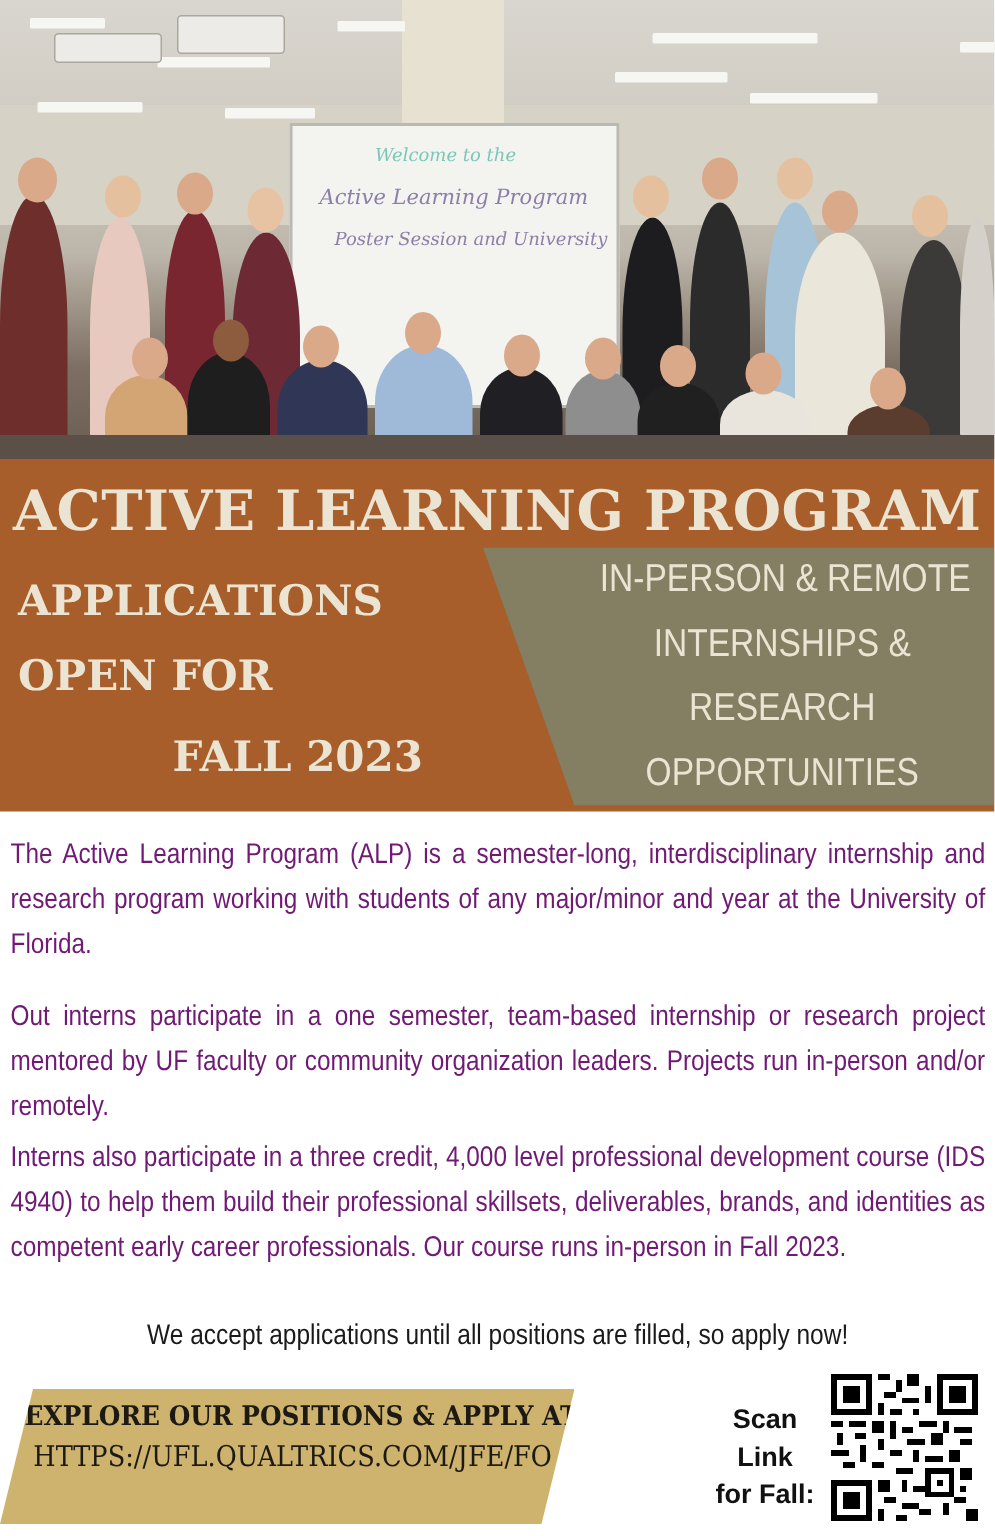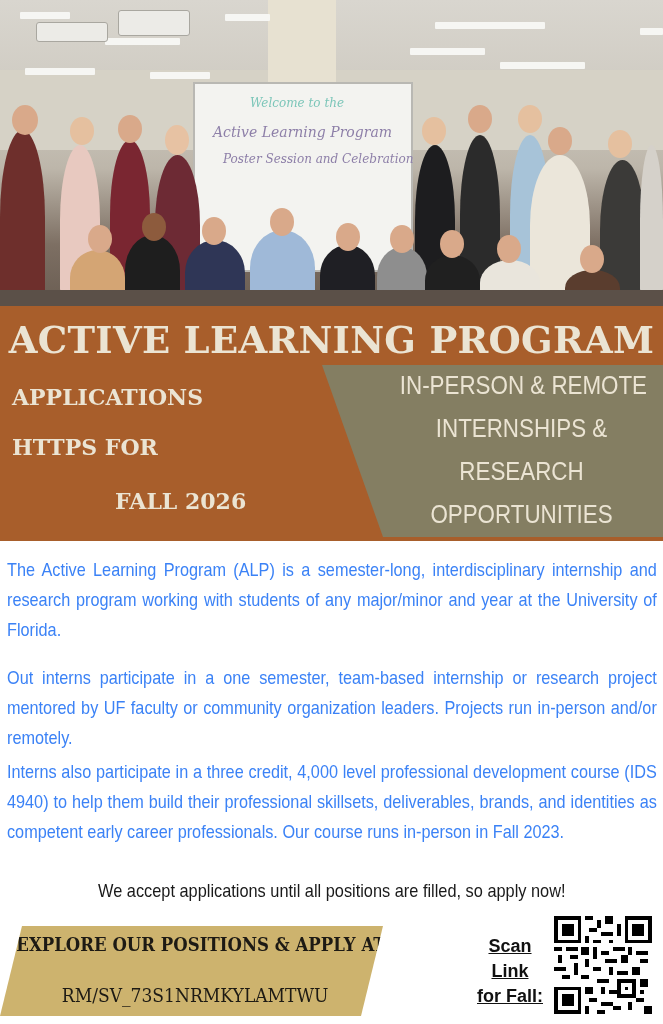--- a/index.html
+++ b/index.html
@@ -32,33 +32,33 @@
   .band-title {
     position:absolute; left:0; top:12px; width:663px; text-align:center;
     font-family:"DejaVu Serif", serif; font-weight:bold; font-size:37px; letter-spacing:0.3px;
     color:#ebe4d3; white-space:nowrap;
   }
   .grey-panel {
     position:absolute; left:0; top:0; width:663px; height:235px; background:#847e62;
     clip-path: polygon(322px 59px, 663px 59px, 663px 231px, 383px 231px);
   }
   .apply-line {
-    position:absolute; font-family:"DejaVu Serif", serif; font-weight:bold; font-size:22px;
+    position:absolute; font-family:"DejaVu Serif", serif; font-weight:bold; font-size:28px;
     color:#ebe4d3; white-space:nowrap;
   }
   .opp-line {
     position:absolute; left:380px; width:283px; text-align:center;
     font-family:"Liberation Sans", sans-serif; font-size:26px; color:#ebe4d3; white-space:nowrap;
     transform:scaleX(0.86); transform-origin:center;
   }
 
   
   .para {
     position:absolute; left:7px; width:650px; font-family:"Liberation Sans", sans-serif;
-    font-size:19px; line-height:30px; color:#3b82f6; text-align:justify;
+    font-size:19px; line-height:30px; color:#701a75; text-align:justify;
     text-align-last:left;
   }
   .para span.inner { display:inline-block; width:760px; transform:scaleX(0.855); transform-origin:left top; }
   .para-center {
     position:absolute; left:0; width:663px; text-align:center;
     font-family:"Liberation Sans", sans-serif; font-size:19px; color:#1a1a1a; white-space:nowrap;
   }
   .para-center span.inner { display:inline-block; transform:scaleX(0.86); }
 
   
@@ -67,21 +67,21 @@
     clip-path: polygon(22px 0, 383px 0, 361px 90px, 0 90px);
   }
   .cta-line {
     position:absolute; left:0; width:390px; text-align:center; white-space:nowrap; color:#1d1a14;
   }
   .cta-head { font-family:"DejaVu Serif", serif; font-weight:bold; font-size:18px; }
   .cta-url  { font-family:"DejaVu Serif", serif; font-size:19px; }
   .cta-line span.inner { display:inline-block; }
   .scan {
     position:absolute; left:470px; width:80px; text-align:center;
-    font-family:"Liberation Sans", sans-serif; font-weight:bold; font-size:18px; color:#111;text-decoration:underline;
+    font-family:"Liberation Sans", sans-serif; font-weight:bold; font-size:18px; color:#111;
   }
   .qr { position:absolute; left:554px; top:916px; width:98px; height:98px; background:#fff; }
 </style>
 </head>
 <body>
 
 <div class="photo">
   <div class="wall"></div>
   <div class="pillar"></div>
   <div class="ceiling-light" style="left:20px;top:12px;width:50px;"></div>
@@ -92,21 +92,21 @@
   <div class="ceiling-light" style="left:640px;top:28px;width:23px;"></div>
   <div class="ceiling-light" style="left:105px;top:38px;width:75px;"></div>
   <div class="ceiling-light" style="left:25px;top:68px;width:70px;"></div>
   <div class="ceiling-light" style="left:150px;top:72px;width:60px;"></div>
   <div class="projector" style="left:36px;top:22px;width:72px;height:20px;"></div>
   <div class="projector" style="left:118px;top:10px;width:72px;height:26px;"></div>
 
   <div class="whiteboard">
     <div class="wb-line" style="left:55px;top:12px;font-size:12px;color:#7cc6b9;">Welcome to the</div>
     <div class="wb-line" style="left:18px;top:40px;font-size:14px;color:#8d7fa8;">Active Learning Program</div>
-    <div class="wb-line" style="left:28px;top:68px;font-size:12px;color:#8d7fa8;">Poster Session and Celebration</div>
+    <div class="wb-line" style="left:28px;top:68px;font-size:12px;color:#8d7fa8;">Poster Session and University</div>
   </div>
 
   <div class="crowd">
 
     <div class="person" style="left:0;top:25px;width:45px;height:175px;background:#6e2f2c;"></div>
     <div class="head" style="left:12px;top:0;width:26px;height:30px;"></div>
     <div class="person" style="left:60px;top:40px;width:40px;height:150px;background:#e8c9c0;"></div>
     <div class="head" style="left:70px;top:12px;width:24px;height:28px;background:#e5c09f;"></div>
     <div class="person" style="left:110px;top:35px;width:40px;height:150px;background:#7a2631;"></div>
     <div class="head" style="left:118px;top:10px;width:24px;height:28px;"></div>
@@ -144,22 +144,22 @@
     <div class="head" style="left:580px;top:140px;width:24px;height:28px;"></div>
   </div>
   <div class="floor"></div>
 </div>
 
 <div class="band">
   <div class="grey-panel"></div>
   <div class="band-title">ACTIVE LEARNING PROGRAM</div>
 
   <div class="apply-line" style="left:12px;top:78px;">APPLICATIONS</div>
-  <div class="apply-line" style="left:12px;top:128px;">HTTPS FOR</div>
-  <div class="apply-line" style="left:115px;top:182px;">FALL 2026</div>
+  <div class="apply-line" style="left:12px;top:128px;">OPEN FOR</div>
+  <div class="apply-line" style="left:115px;top:182px;">FALL 2023</div>
 
   <div class="opp-line" style="top:64px;">IN-PERSON &amp; REMOTE</div>
   <div class="opp-line" style="top:107px;">INTERNSHIPS &amp;</div>
   <div class="opp-line" style="top:150px;">RESEARCH</div>
   <div class="opp-line" style="top:193px;">OPPORTUNITIES</div>
 </div>
 
 <div class="para" style="top:555px;">
   <span class="inner">The Active Learning Program (ALP) is a semester-long, interdisciplinary internship and research program working with students of any major/minor and year at the University of Florida.</span>
 </div>
@@ -170,22 +170,22 @@
   <span class="inner">Interns also participate in a three credit, 4,000 level professional development course (IDS 4940) to help them build their professional skillsets, deliverables, brands, and identities as competent early career professionals. Our course runs in-person in Fall 2023.</span>
 </div>
 <div class="para-center" style="top:880px;">
   <span class="inner">We accept applications until all positions are filled, so apply now!</span>
 </div>
 
 <div class="gold-banner">
   <div class="cta-line cta-head" style="top:8px;">
     <span class="inner" style="transform:scaleX(0.92);">EXPLORE OUR POSITIONS &amp; APPLY AT:</span>
   </div>
-  <div class="cta-line cta-url" style="top:58px;">
-    <span class="inner" style="transform:scaleX(0.9);">RM/SV_73S1NRMKYLAMTWU</span>
+  <div class="cta-line cta-url" style="top:34px;">
+    <span class="inner" style="transform:scaleX(0.9);">HTTPS://UFL.QUALTRICS.COM/JFE/FO</span>
   </div>
 </div>
 
 <div class="scan" style="top:936px;">Scan</div>
 <div class="scan" style="top:961px;">Link</div>
 <div class="scan" style="top:986px;">for Fall:</div>
 
 <div class="qr">
   <svg width="98" height="98" viewBox="0 0 25 25" shape-rendering="crispEdges">
     <rect width="25" height="25" fill="#fff"></rect>

